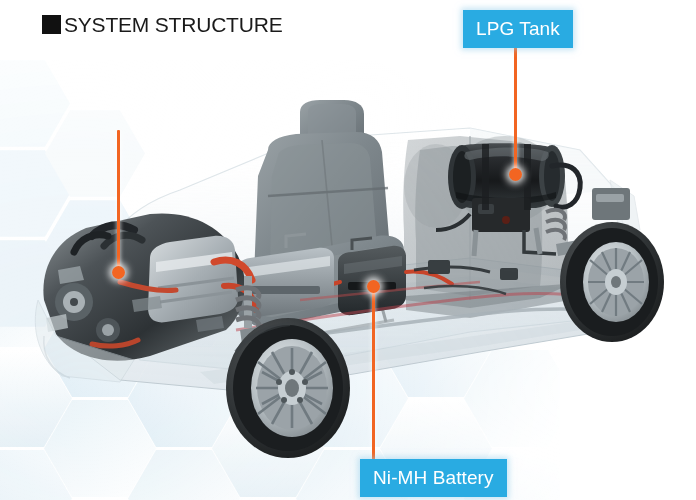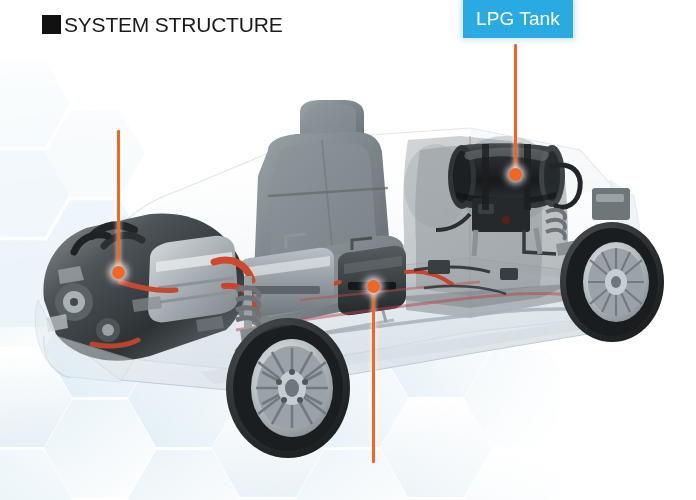--- a/index.html
+++ b/index.html
@@ -35,21 +35,21 @@
     background:#29ABE2;
     color:#ffffff;
     font-size:19px;
     line-height:1;
     padding:9px 13px 10px 13px;
     white-space:nowrap;
     box-shadow:0 0 6px 2px rgba(150,205,235,.55);
     letter-spacing:.1px;
   }
   #callout-engine{left:52px;top:98px;}
-  #callout-lpg{left:463px;top:0;}
+  #callout-lpg{left:463px;top:10px;}
   #callout-battery{left:360px;top:459px;}
 
   
   .leader{position:absolute;z-index:41;background:#F26522;width:3px;border-radius:1px;
           box-shadow:0 0 4px rgba(255,255,255,.9);}
   .leader-dot{position:absolute;z-index:41;width:13px;height:13px;border-radius:50%;
           background:#F26522;box-shadow:0 0 7px 3px rgba(255,255,255,.85);}
 
   #leader-engine{left:117px;top:130px;height:144px;}
   #leader-engine-dot{left:112px;top:266px;}
@@ -416,14 +416,15 @@
   <div class="leader-dot" id="leader-battery-dot"></div>
 
   <div class="title-row">
     <span class="title-sq"></span>
     <span class="title-txt">SYSTEM STRUCTURE</span>
   </div>
 
 
   <div class="callout" id="callout-lpg">LPG Tank</div>
 
+  <div class="callout" id="callout-battery">Ni-MH Battery</div>
 
 </div>
 
 </body></html>

